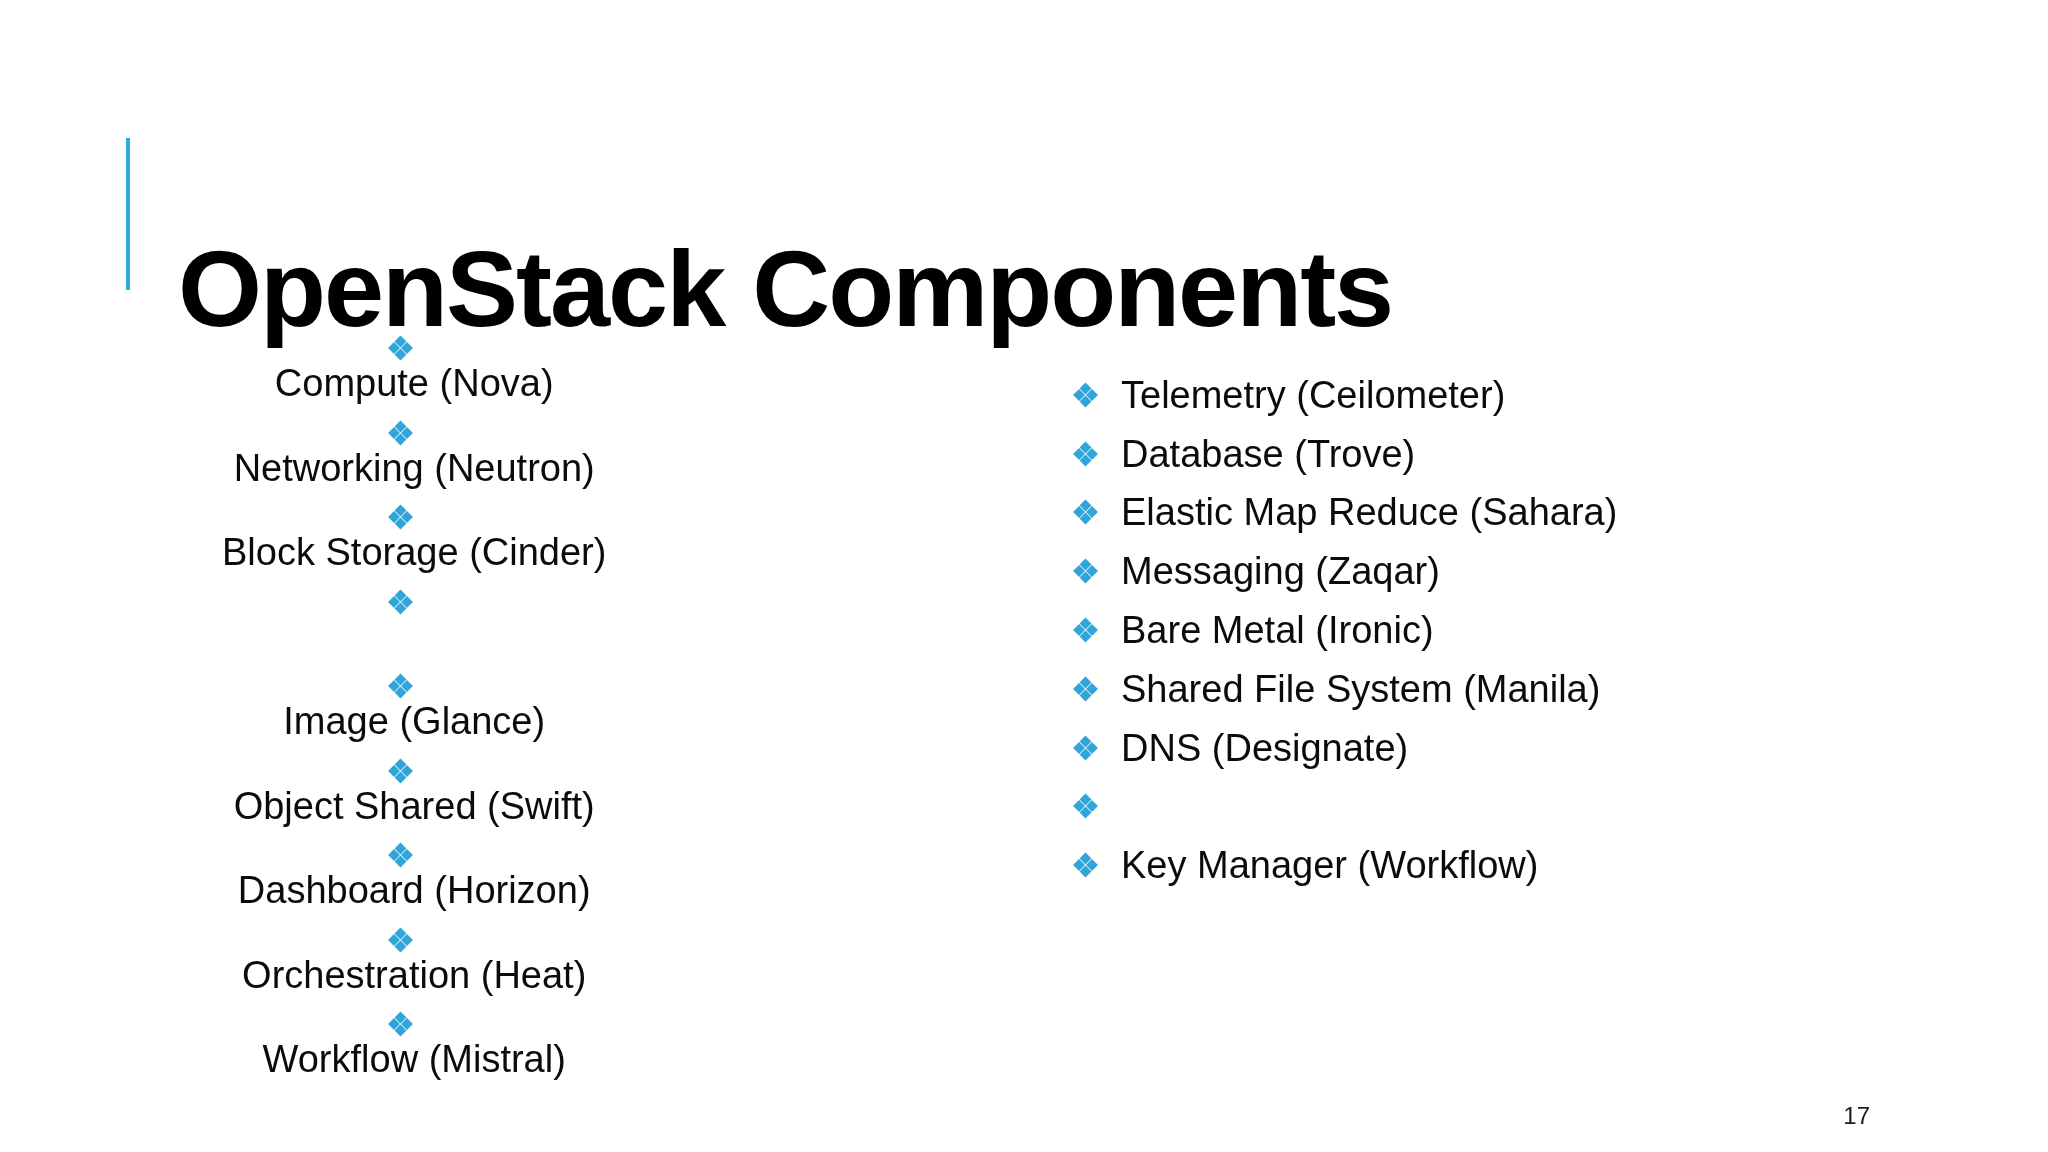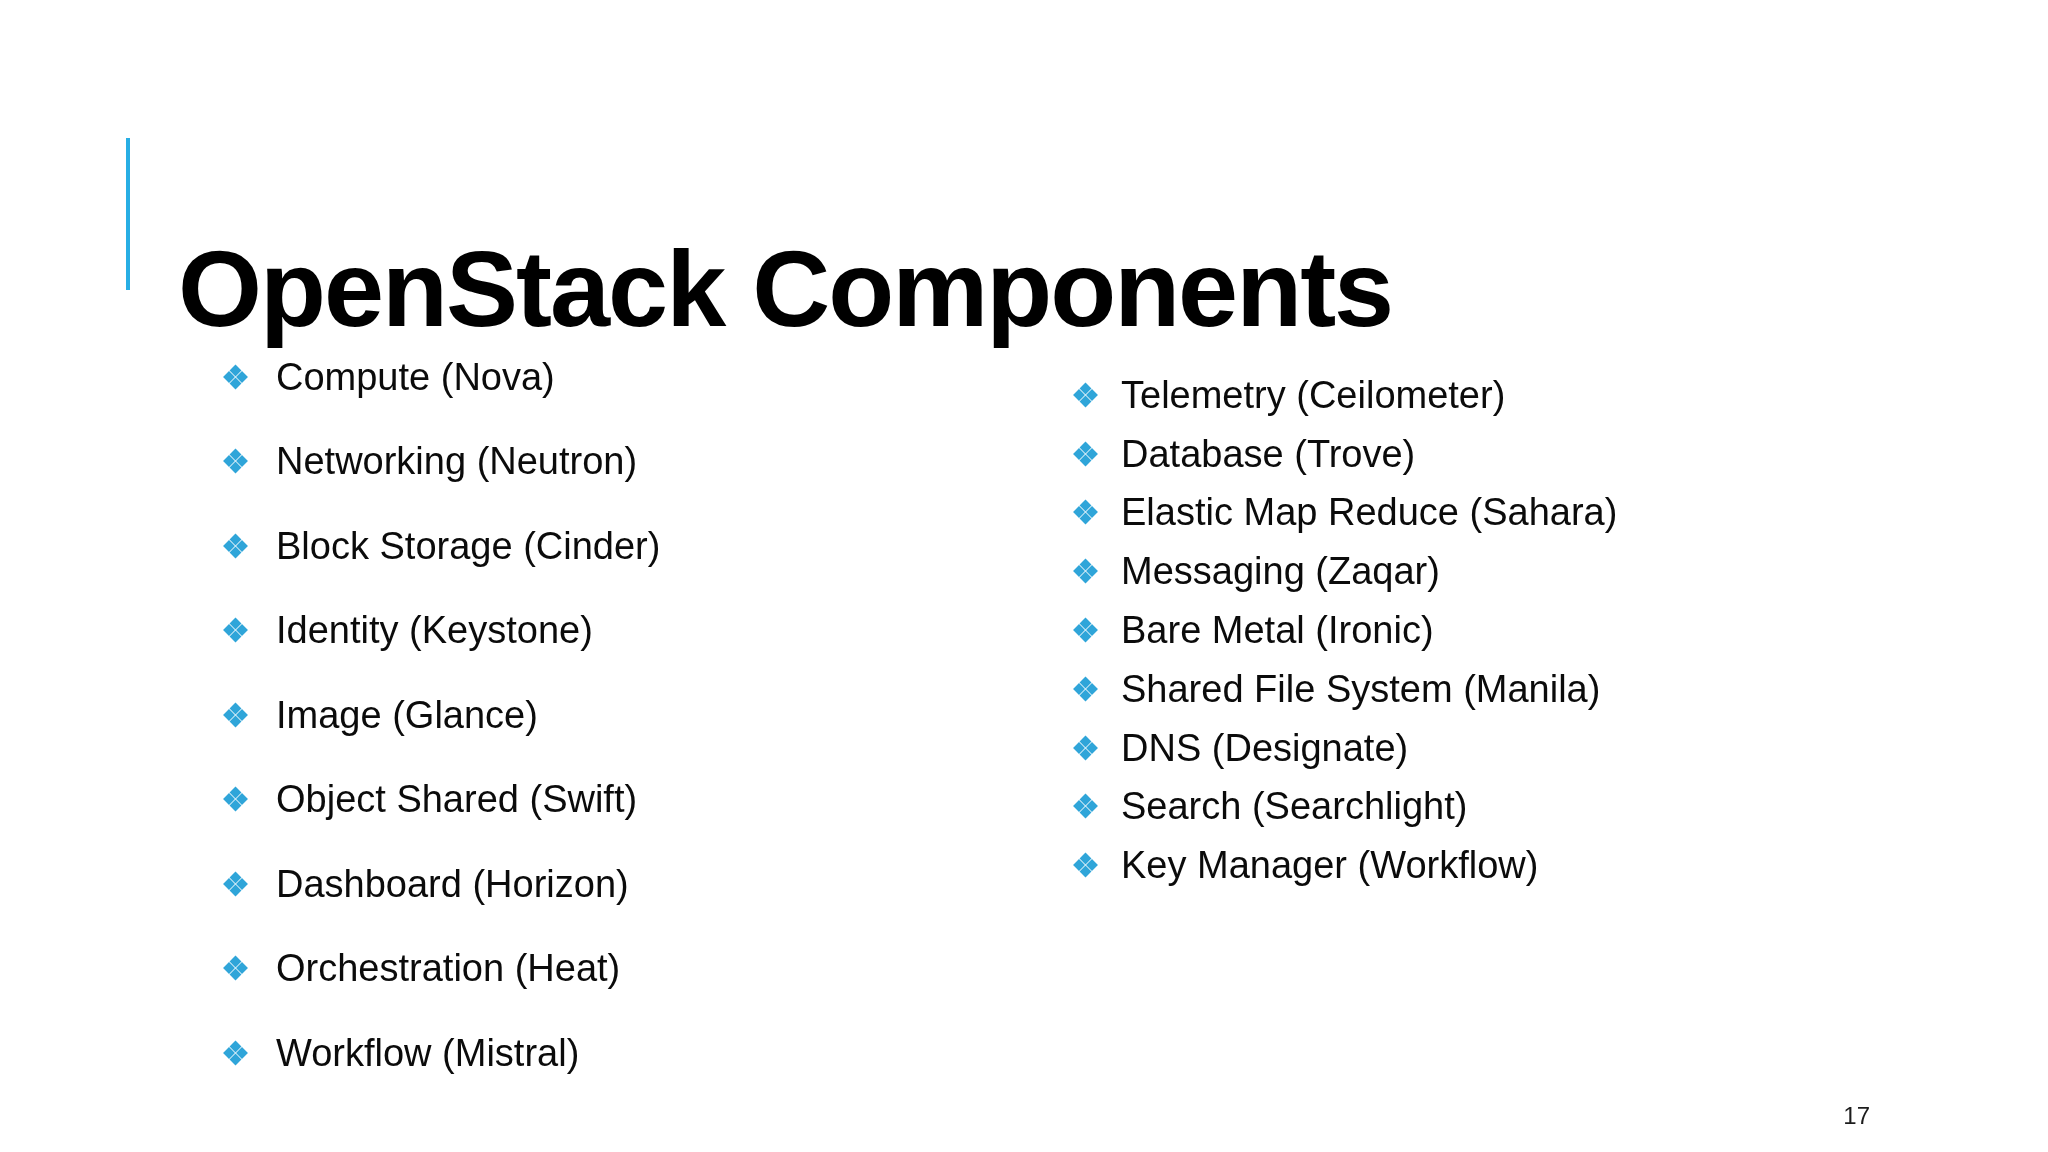--- a/index.html
+++ b/index.html
@@ -48,20 +48,21 @@
     white-space: nowrap;
     font-size: 38px;
     color: #0b0b0b;
   }
   .list-left {
     left: 222px;
     top: 335px;
   }
   .list-left li {
     height: 84.5px;
+    flex-direction: column;
   }
   .list-right {
     left: 1072px;
     top: 366px;
     text-align: center;
   }
   .list-right li {
     height: 58.8px;
   }
   .bullet {
@@ -122,21 +123,20 @@
         </svg>
       <span>Block Storage (Cinder)</span>
     </li>
     <li>
       <svg class="bullet" viewBox="0 0 100 100" aria-hidden="true">
           <path d="M50 2 72 24 50 46 28 24Z"></path>
           <path d="M26 26 48 48 26 70 4 48Z"></path>
           <path d="M74 26 96 48 74 70 52 48Z"></path>
           <path d="M50 50 72 72 50 94 28 72Z"></path>
         </svg>
-      <span>Identity (Keystone)</span>
     </li>
     <li>
       <svg class="bullet" viewBox="0 0 100 100" aria-hidden="true">
           <path d="M50 2 72 24 50 46 28 24Z"></path>
           <path d="M26 26 48 48 26 70 4 48Z"></path>
           <path d="M74 26 96 48 74 70 52 48Z"></path>
           <path d="M50 50 72 72 50 94 28 72Z"></path>
         </svg>
       <span>Image (Glance)</span>
     </li>
@@ -242,21 +242,20 @@
         </svg>
       <span>DNS (Designate)</span>
     </li>
     <li>
       <svg class="bullet" viewBox="0 0 100 100" aria-hidden="true">
           <path d="M50 2 72 24 50 46 28 24Z"></path>
           <path d="M26 26 48 48 26 70 4 48Z"></path>
           <path d="M74 26 96 48 74 70 52 48Z"></path>
           <path d="M50 50 72 72 50 94 28 72Z"></path>
         </svg>
-      <span>Search (Searchlight)</span>
     </li>
     <li>
       <svg class="bullet" viewBox="0 0 100 100" aria-hidden="true">
           <path d="M50 2 72 24 50 46 28 24Z"></path>
           <path d="M26 26 48 48 26 70 4 48Z"></path>
           <path d="M74 26 96 48 74 70 52 48Z"></path>
           <path d="M50 50 72 72 50 94 28 72Z"></path>
         </svg>
       <span>Key Manager (Workflow)</span>
     </li>

